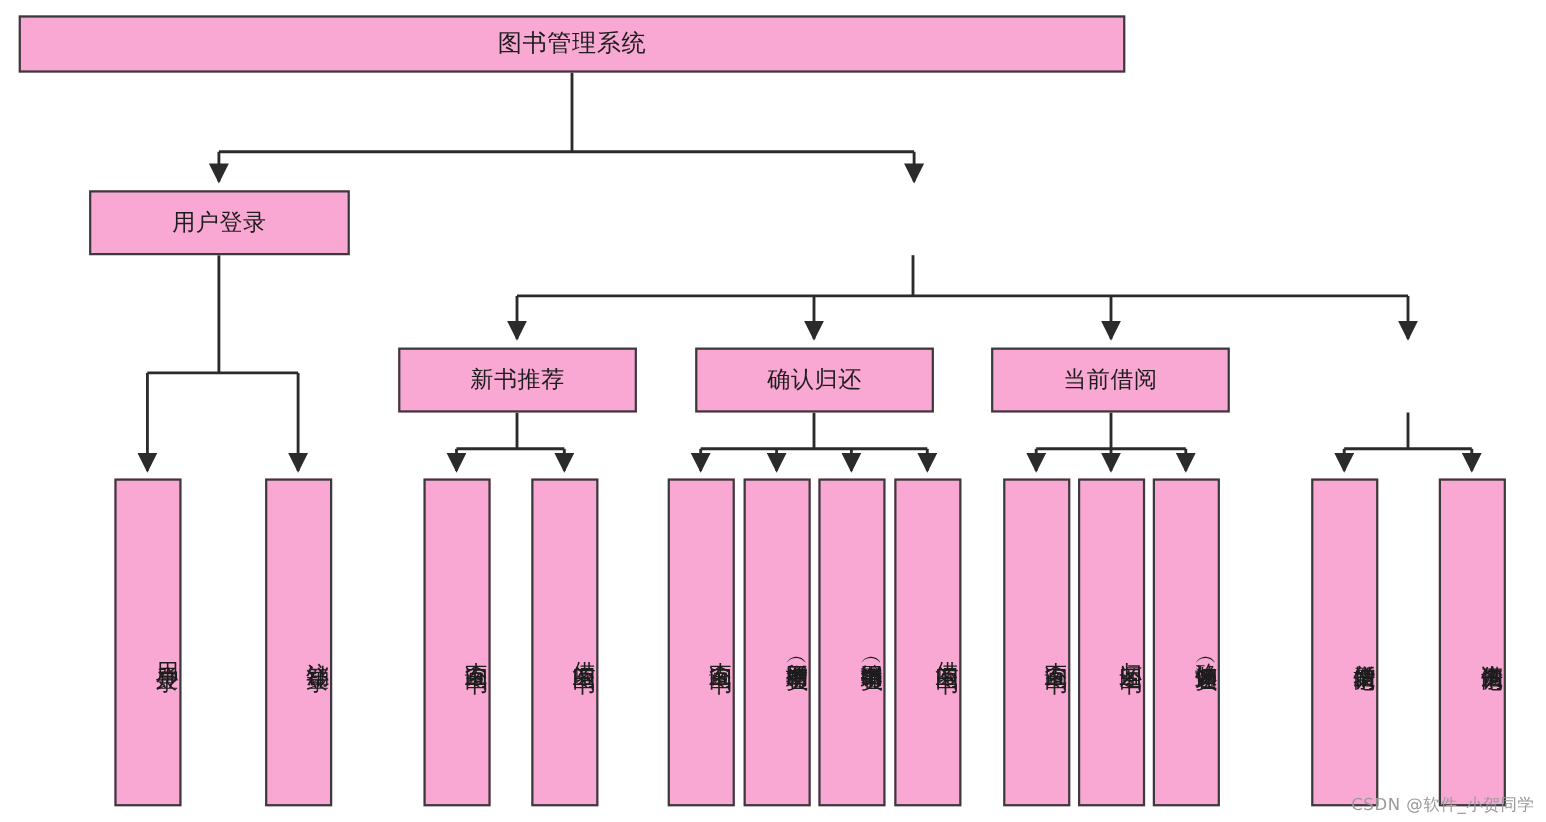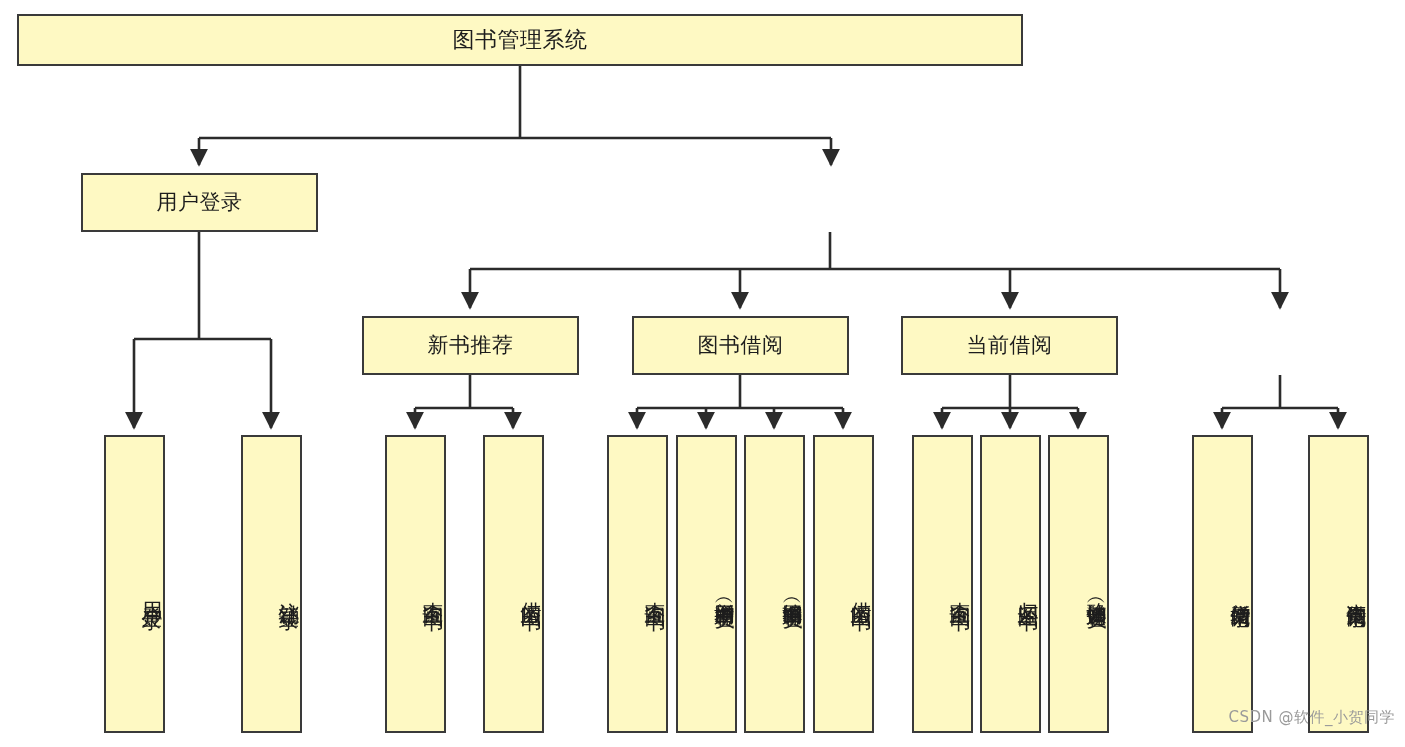--- a/index.html
+++ b/index.html
@@ -23,21 +23,21 @@
     left: 0;
     top: 0;
     width: 1405px;
     height: 747px;
     pointer-events: none;
   }
   .node {
     position: absolute;
     box-sizing: border-box;
     border: 2px solid #3a3a3a;
-    background: #fef9c3;
+    background: #f9a8d4;
     display: flex;
     align-items: center;
     justify-content: center;
     color: #1d1d1d;
     font-size: 21px;
     line-height: 1.12;
     letter-spacing: 0.5px;
     z-index: 2;
   }
   .node.root {
@@ -54,21 +54,21 @@
     line-height: 1.05;
     white-space: nowrap;
   }
   .node.leaf.tall-text {
     letter-spacing: 1px;
     font-size: 20px;
   }
   .watermark {
     position: absolute;
     right: 10px;
-    bottom: 20px;
+    bottom: 6px;
     font-size: 15px;
     color: #9a9a9a;
     letter-spacing: 0.5px;
     z-index: 5;
     white-space: nowrap;
   }
 </style>
 </head>
 <body>
 
@@ -129,21 +129,21 @@
   </div>
 
   <div class="node" style="left:81px; top:173px; width:237px; height:59px;">
     <span>用户登录</span>
   </div>
 
   <div class="node" style="left:362px; top:316px; width:217px; height:59px;">
     <span>新书推荐</span>
   </div>
   <div class="node" style="left:632px; top:316px; width:217px; height:59px;">
-    <span>图书借阅</span>
+    <span>确认归还</span>
   </div>
   <div class="node" style="left:901px; top:316px; width:217px; height:59px;">
     <span>当前借阅</span>
   </div>
 
   <div class="node leaf" style="left:104px; top:435px; width:61px; height:298px;">
     <span>用户登录</span>
   </div>
   <div class="node leaf" style="left:241px; top:435px; width:61px; height:298px;">
     <span>注销登录</span>

